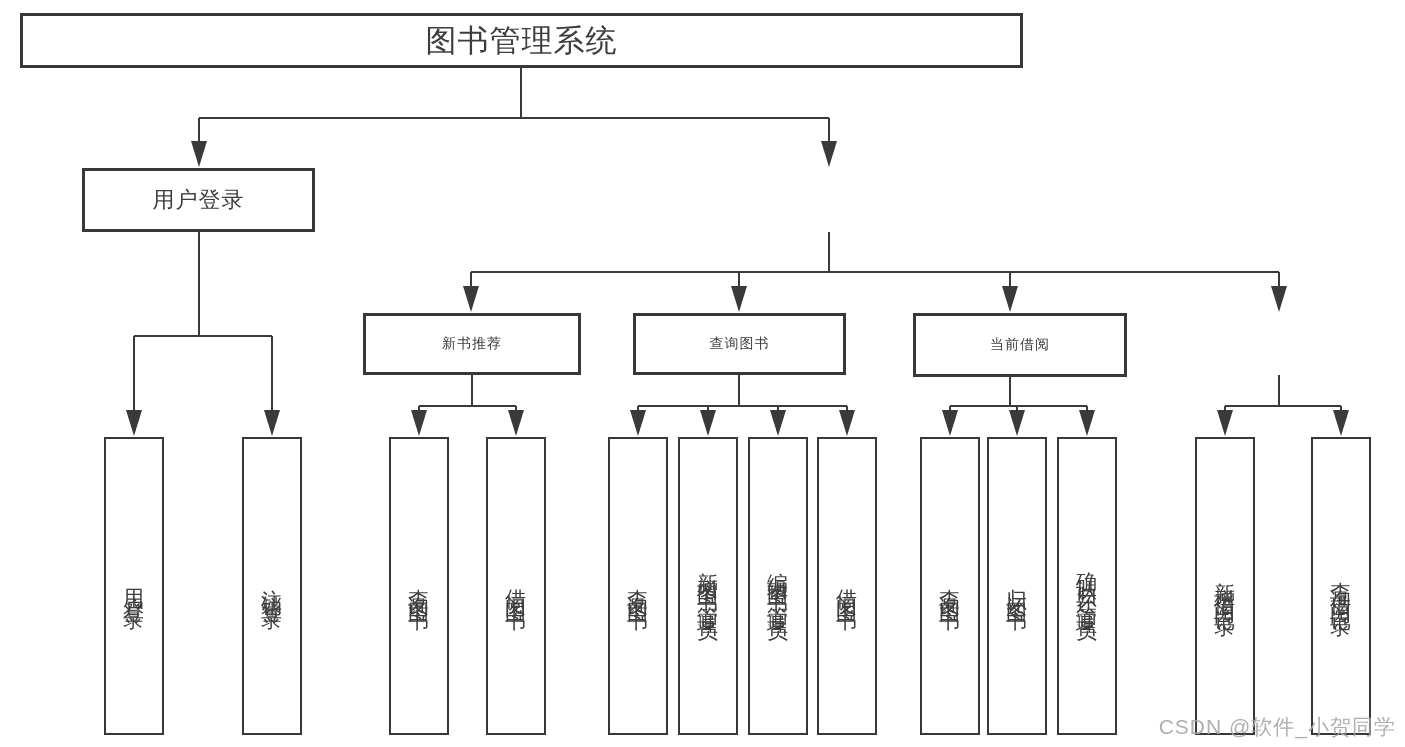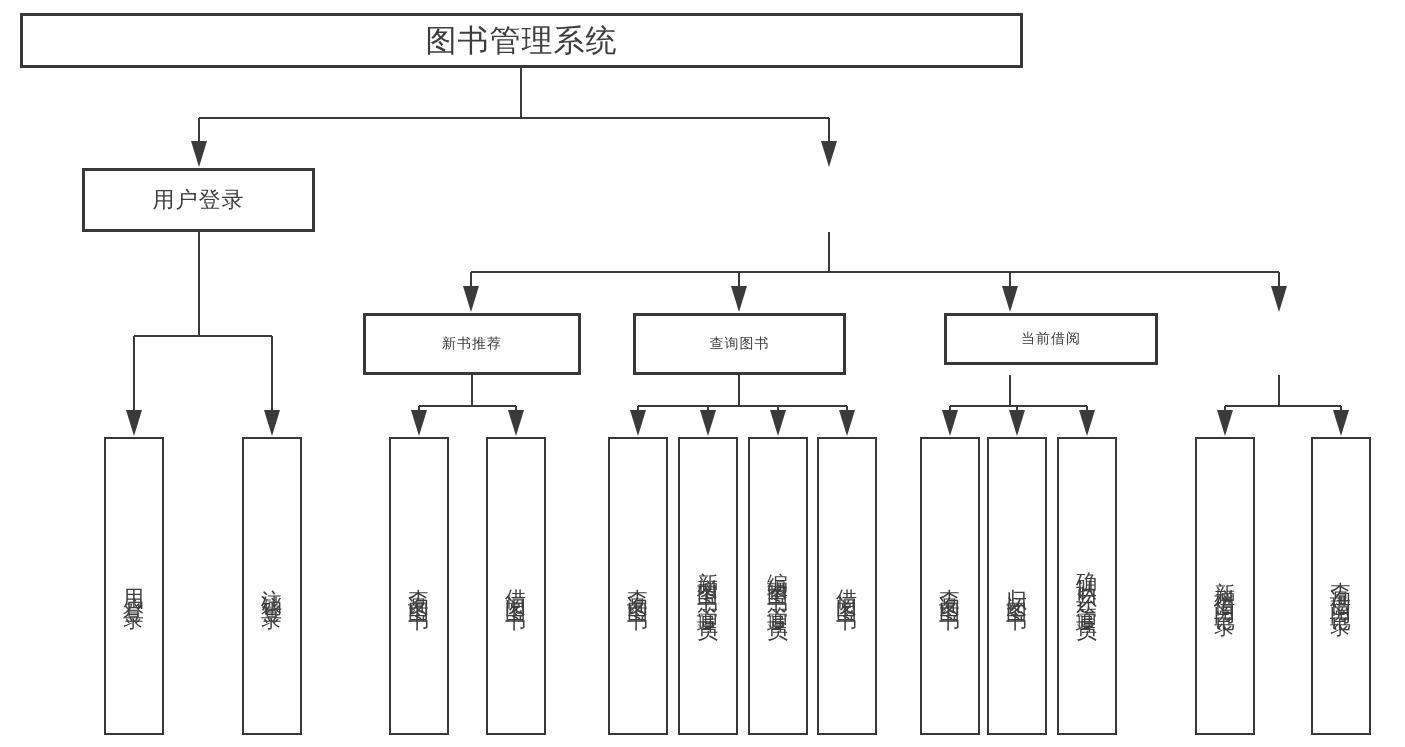--- a/index.html
+++ b/index.html
@@ -132,21 +132,21 @@
   <div class="box l2" style="left:82px;top:168px;width:233px;height:64px">
     <span class="hlabel">用户登录</span>
   </div>
 
   <div class="box l3" style="left:363px;top:313px;width:218px;height:62px">
     <span class="hlabel">新书推荐</span>
   </div>
   <div class="box l3" style="left:633px;top:313px;width:213px;height:62px">
     <span class="hlabel">查询图书</span>
   </div>
-  <div class="box l3" style="left:944px;top:313px;width:214px;height:52px">
+  <div class="box l3" style="left:913px;top:313px;width:214px;height:64px">
     <span class="hlabel">当前借阅</span>
   </div>
 
   <div class="box leaf" style="left:104px;top:437px;width:60px;height:298px">
     <span class="vtext">用户登录</span>
   </div>
   <div class="box leaf" style="left:242px;top:437px;width:60px;height:298px">
     <span class="vtext">注销登录</span>
   </div>
 
@@ -180,14 +180,15 @@
     <span class="vtext">确认归还（管理员）</span>
   </div>
 
   <div class="box leaf" style="left:1195px;top:437px;width:60px;height:298px">
     <span class="vtext">新增借阅记录</span>
   </div>
   <div class="box leaf" style="left:1311px;top:437px;width:60px;height:298px">
     <span class="vtext">查询借阅记录</span>
   </div>
 
+  <div id="watermark">CSDN @软件_小贺同学</div>
 
 </div>
 
 </body></html>

